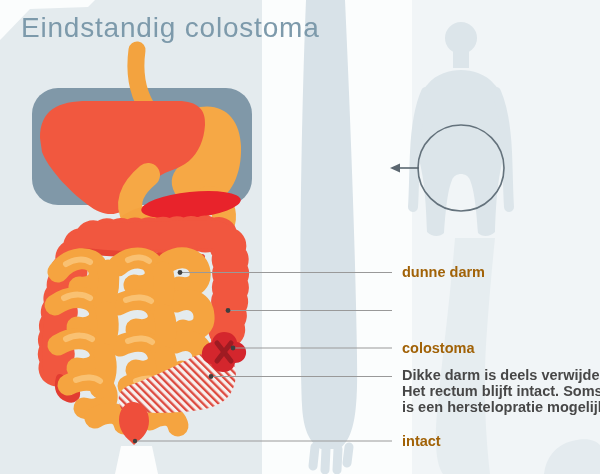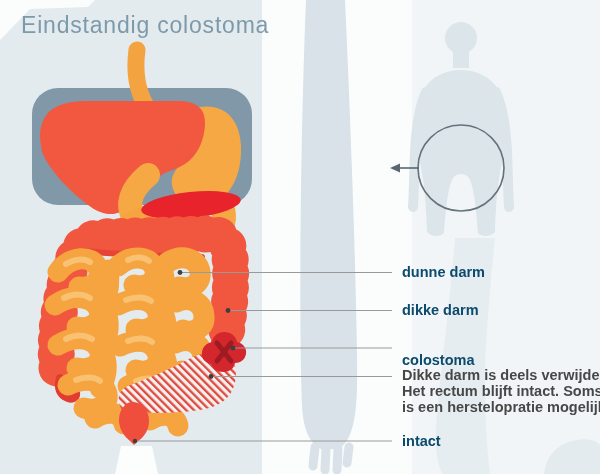--- a/index.html
+++ b/index.html
@@ -4,31 +4,31 @@
 <style>
   html,body{margin:0;padding:0;background:#ffffff;}
   .canvas{
     position:relative;width:600px;height:474px;overflow:hidden;
     font-family:"Liberation Sans",sans-serif;
     background:#e4ebee;
   }
   .scene{position:absolute;inset:0;}
   .page-title{
     position:absolute;left:21px;top:12px;
-    font-size:23px;font-weight:400;letter-spacing:0.8px;
+    font-size:28px;font-weight:400;letter-spacing:0.8px;
     color:#7d9aab;white-space:nowrap;
   }
   .ann-label{
     position:absolute;left:402px;
-    font-size:14.5px;font-weight:700;color:#0c4a6e;
+    font-size:14.5px;font-weight:700;color:#a16207;
     white-space:nowrap;line-height:16px;
   }
   .lbl-dunne{top:264px;}
   .lbl-dikke{top:302px;}
-  .lbl-colostoma{top:352px;}
+  .lbl-colostoma{top:340px;}
   .lbl-rectum{top:433px;}
   .ann-paragraph{
     position:absolute;left:402px;top:367px;
     font-size:14.5px;font-weight:700;color:#474747;
     line-height:16px;white-space:nowrap;
   }
 </style>
 </head>
 <body>
 
@@ -174,21 +174,20 @@
       <circle cx="228" cy="310.5" r="2.4"></circle>
       <circle cx="233" cy="348" r="2.4"></circle>
       <circle cx="211" cy="376.5" r="2.4"></circle>
       <circle cx="135" cy="441" r="2.2"></circle>
     </g>
   </svg>
 
   <div class="page-title">Eindstandig colostoma</div>
 
   <div class="ann-label lbl-dunne">dunne darm</div>
-  <div class="ann-label lbl-dikke">dikke darm</div>
   <div class="ann-label lbl-colostoma">colostoma</div>
 
   <div class="ann-paragraph">
     <div>Dikke darm is deels verwijderd.</div>
     <div>Het rectum blijft intact. Soms</div>
     <div>is een herstelopratie mogelijk.</div>
   </div>
 
   <div class="ann-label lbl-rectum">intact</div>
 </div>

